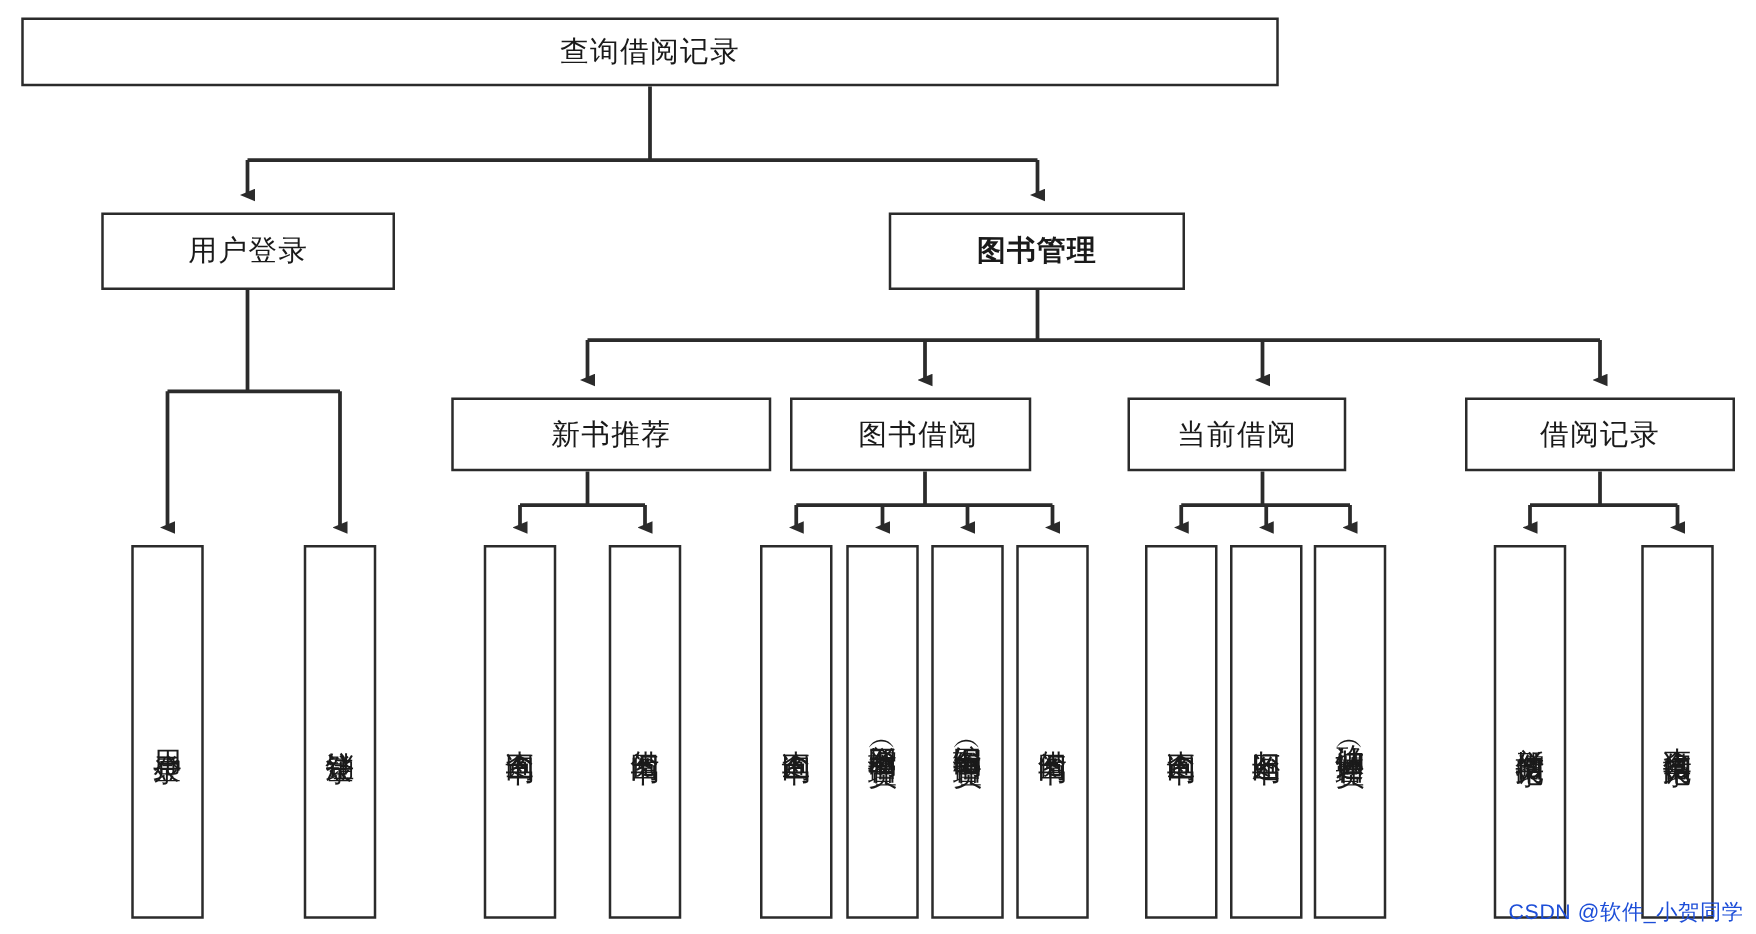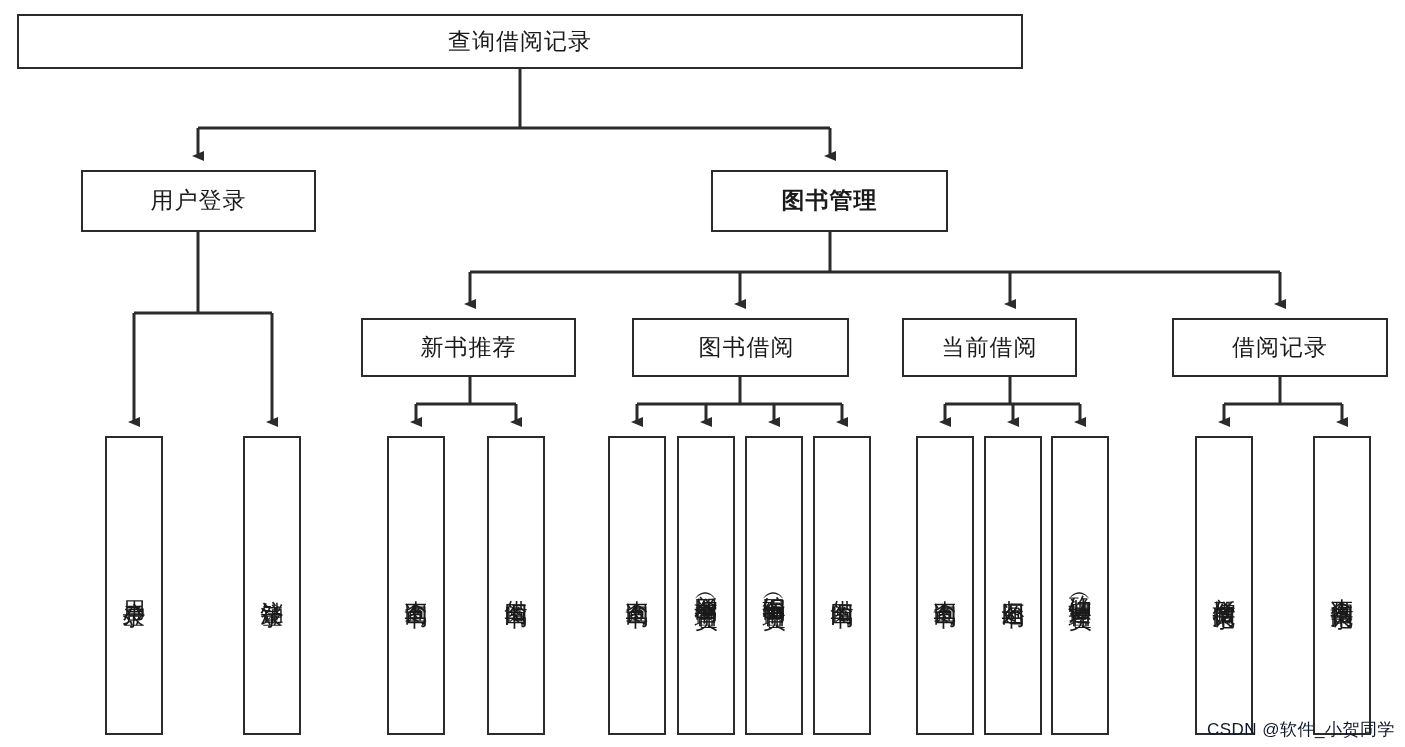--- a/index.html
+++ b/index.html
@@ -52,21 +52,21 @@
     writing-mode: vertical-rl;
     text-orientation: upright;
     display: block;
     text-align: center;
   }
   #watermark {
     position: absolute;
     right: 10px;
     bottom: 6px;
     font-size: 17px;
-    color: #0f172a;
+    color: #1d4ed8;
     letter-spacing: 0.5px;
     white-space: nowrap;
   }
 </style>
 </head>
 <body>
 
 <div id="canvas">
 
   <svg id="edges" viewBox="0 0 1405 747" width="1405" height="747">
@@ -126,24 +126,24 @@
     <span>查询借阅记录</span>
   </div>
 
   <div class="node horiz" style="left:81px; top:170px; width:235px; height:62px;">
     <span>用户登录</span>
   </div>
   <div class="node horiz" style="left:711px; top:170px; width:237px; height:62px;font-weight:bold;">
     <span>图书管理</span>
   </div>
 
-  <div class="node horiz" style="left:361px; top:318px; width:215px; height:59px;">
+  <div class="node horiz" style="left:361px; top:318px; width:256px; height:59px;">
     <span>新书推荐</span>
   </div>
-  <div class="node horiz" style="left:632px; top:318px; width:217px; height:59px;padding-left:12px;">
+  <div class="node horiz" style="left:632px; top:318px; width:193px; height:59px;padding-left:12px;">
     <span>图书借阅</span>
   </div>
   <div class="node horiz" style="left:902px; top:318px; width:175px; height:59px;">
     <span>当前借阅</span>
   </div>
   <div class="node horiz" style="left:1172px; top:318px; width:216px; height:59px;">
     <span>借阅记录</span>
   </div>
 
   <div class="node vert" style="left:105px; top:436px; width:58px; height:299px;">

